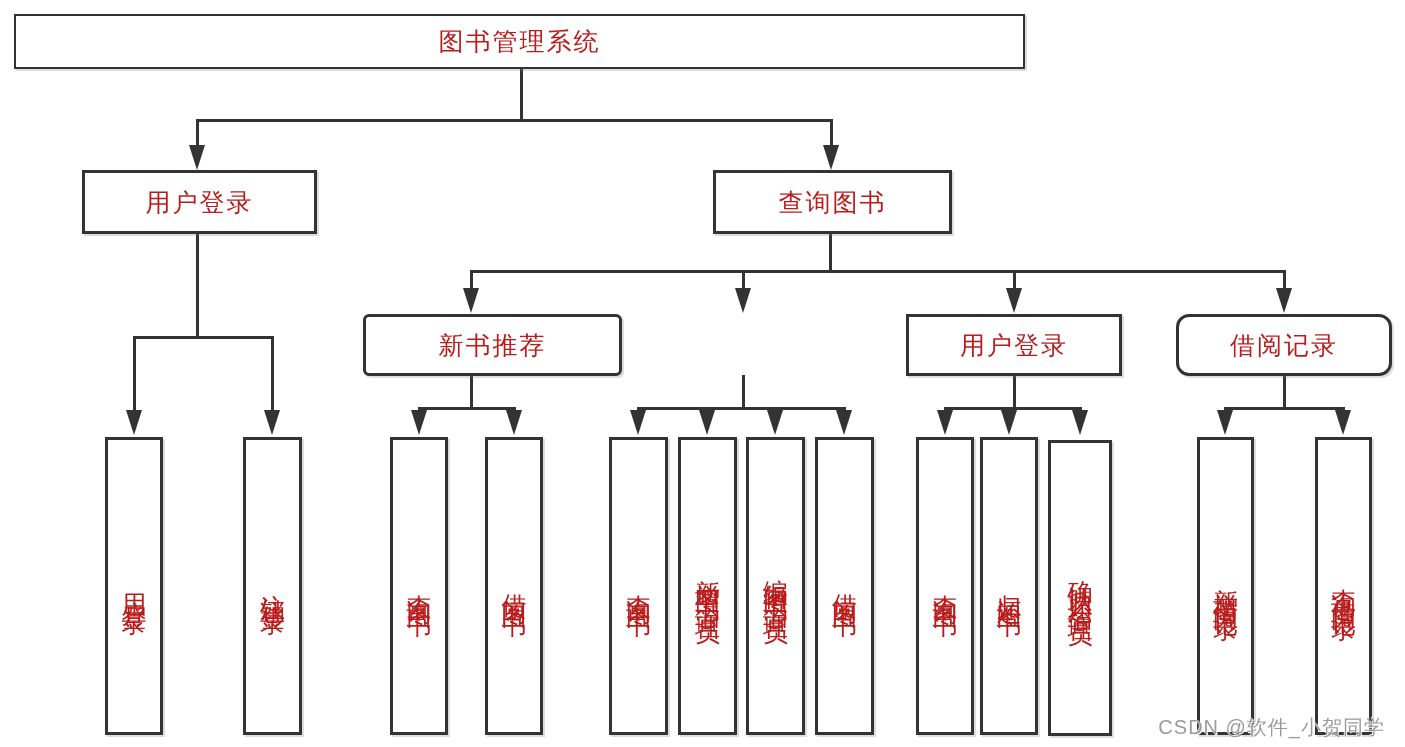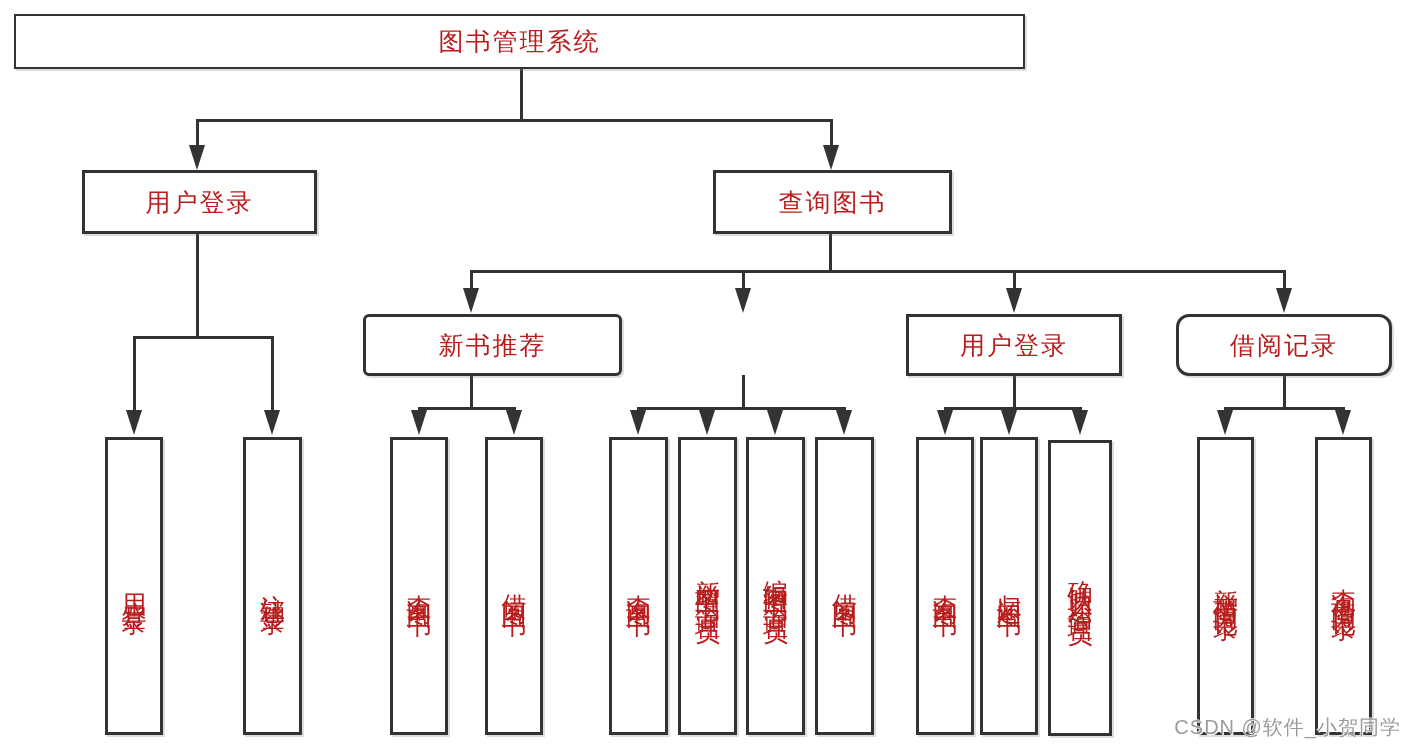--- a/index.html
+++ b/index.html
@@ -41,21 +41,21 @@
   .arrow{
     position:absolute;
     width:0;height:0;
     border-left:8px solid transparent;
     border-right:8px solid transparent;
     border-top:25px solid #333;
     z-index:1;
   }
   .watermark{
     position:absolute;
-    right:4px;
+    right:20px;
     bottom:6px;
     font-size:20px;
     letter-spacing:1px;
     color:#9b9b9b;
     text-shadow:1px 1px 0 #fff,-1px -1px 0 rgba(255,255,255,.8);
     z-index:5;
     white-space:nowrap;
   }
 </style>
 </head>

